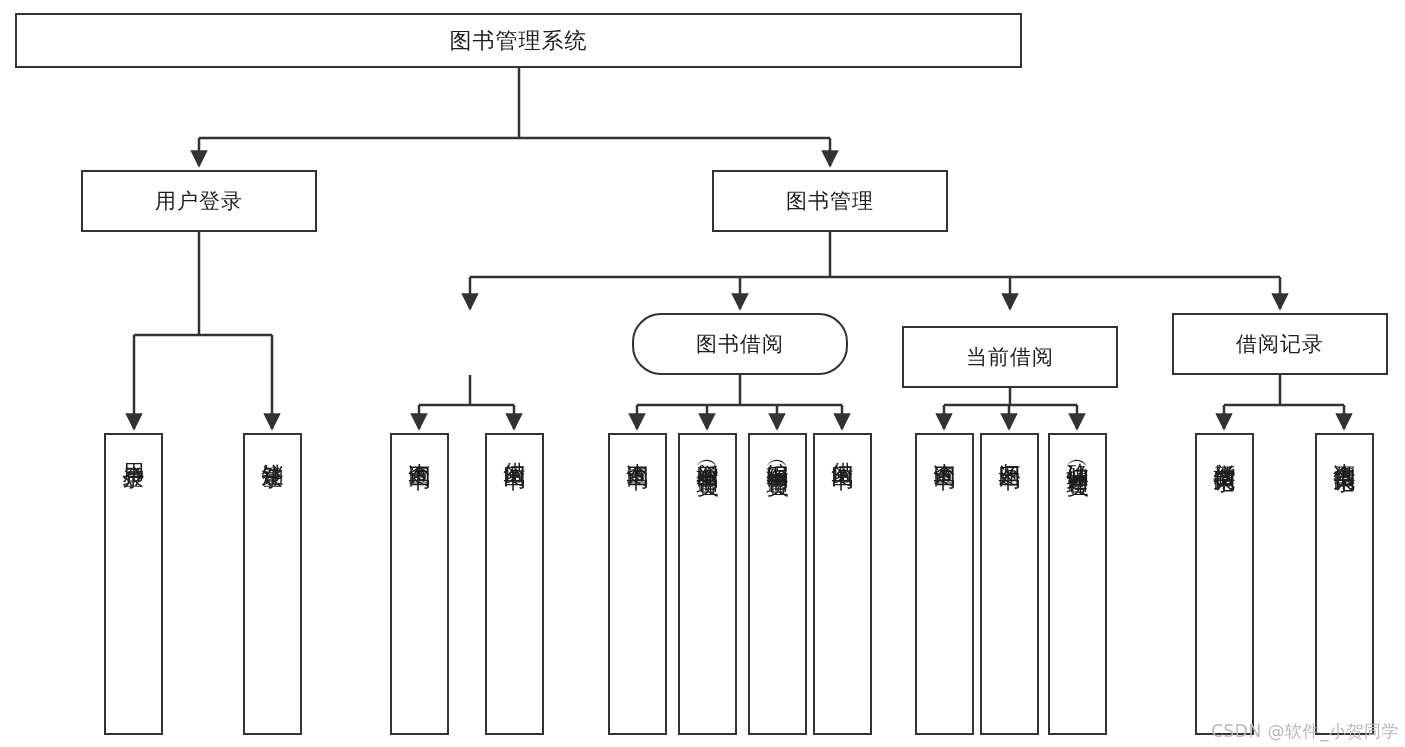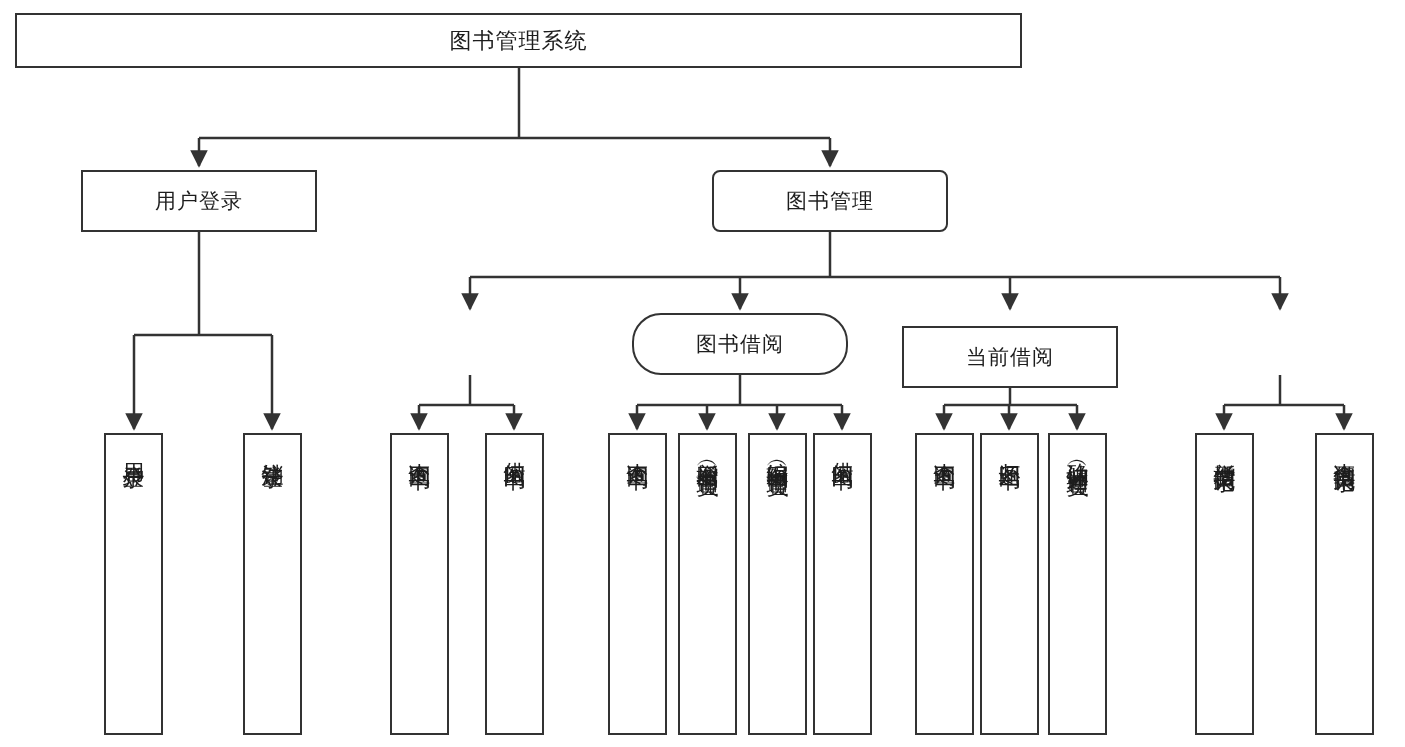--- a/index.html
+++ b/index.html
@@ -119,29 +119,32 @@
     </g>
   </svg>
 
   <div class="node root" style="left:15px;top:13px;width:1007px;height:55px;">
     <span class="label">图书管理系统</span>
   </div>
 
   <div class="node" style="left:81px;top:170px;width:236px;height:62px;">
     <span class="label">用户登录</span>
   </div>
-  <div class="node" style="left:712px;top:170px;width:236px;height:62px;border-radius:8px;">
+  <div class="node" style="left:712px;top:170px;width:236px;height:62px;">
     <span class="label">图书管理</span>
   </div>
 
   <div class="node" style="left:632px;top:313px;width:216px;height:62px;border-radius:29px;">
     <span class="label">图书借阅</span>
   </div>
   <div class="node" style="left:902px;top:313px;width:216px;height:62px;margin-top:13px;">
     <span class="label">当前借阅</span>
+  </div>
+  <div class="node" style="left:1172px;top:313px;width:216px;height:62px;">
+    <span class="label">借阅记录</span>
   </div>
 
   <div class="node vertical" style="left:104px;top:433px;width:59px;height:302px;">
     <span class="label">用户登录</span>
   </div>
   <div class="node vertical" style="left:243px;top:433px;width:59px;height:302px;">
     <span class="label">注销登录</span>
   </div>
 
   <div class="node vertical" style="left:390px;top:433px;width:59px;height:302px;">
@@ -174,14 +177,15 @@
     <span class="label">确认归还（管理员）</span>
   </div>
 
   <div class="node vertical" style="left:1195px;top:433px;width:59px;height:302px;">
     <span class="label">新增借阅记录</span>
   </div>
   <div class="node vertical" style="left:1315px;top:433px;width:59px;height:302px;">
     <span class="label">查询借阅记录</span>
   </div>
 
+  <div class="watermark">CSDN @软件_小贺同学</div>
 
 </div>
 
 </body></html>

